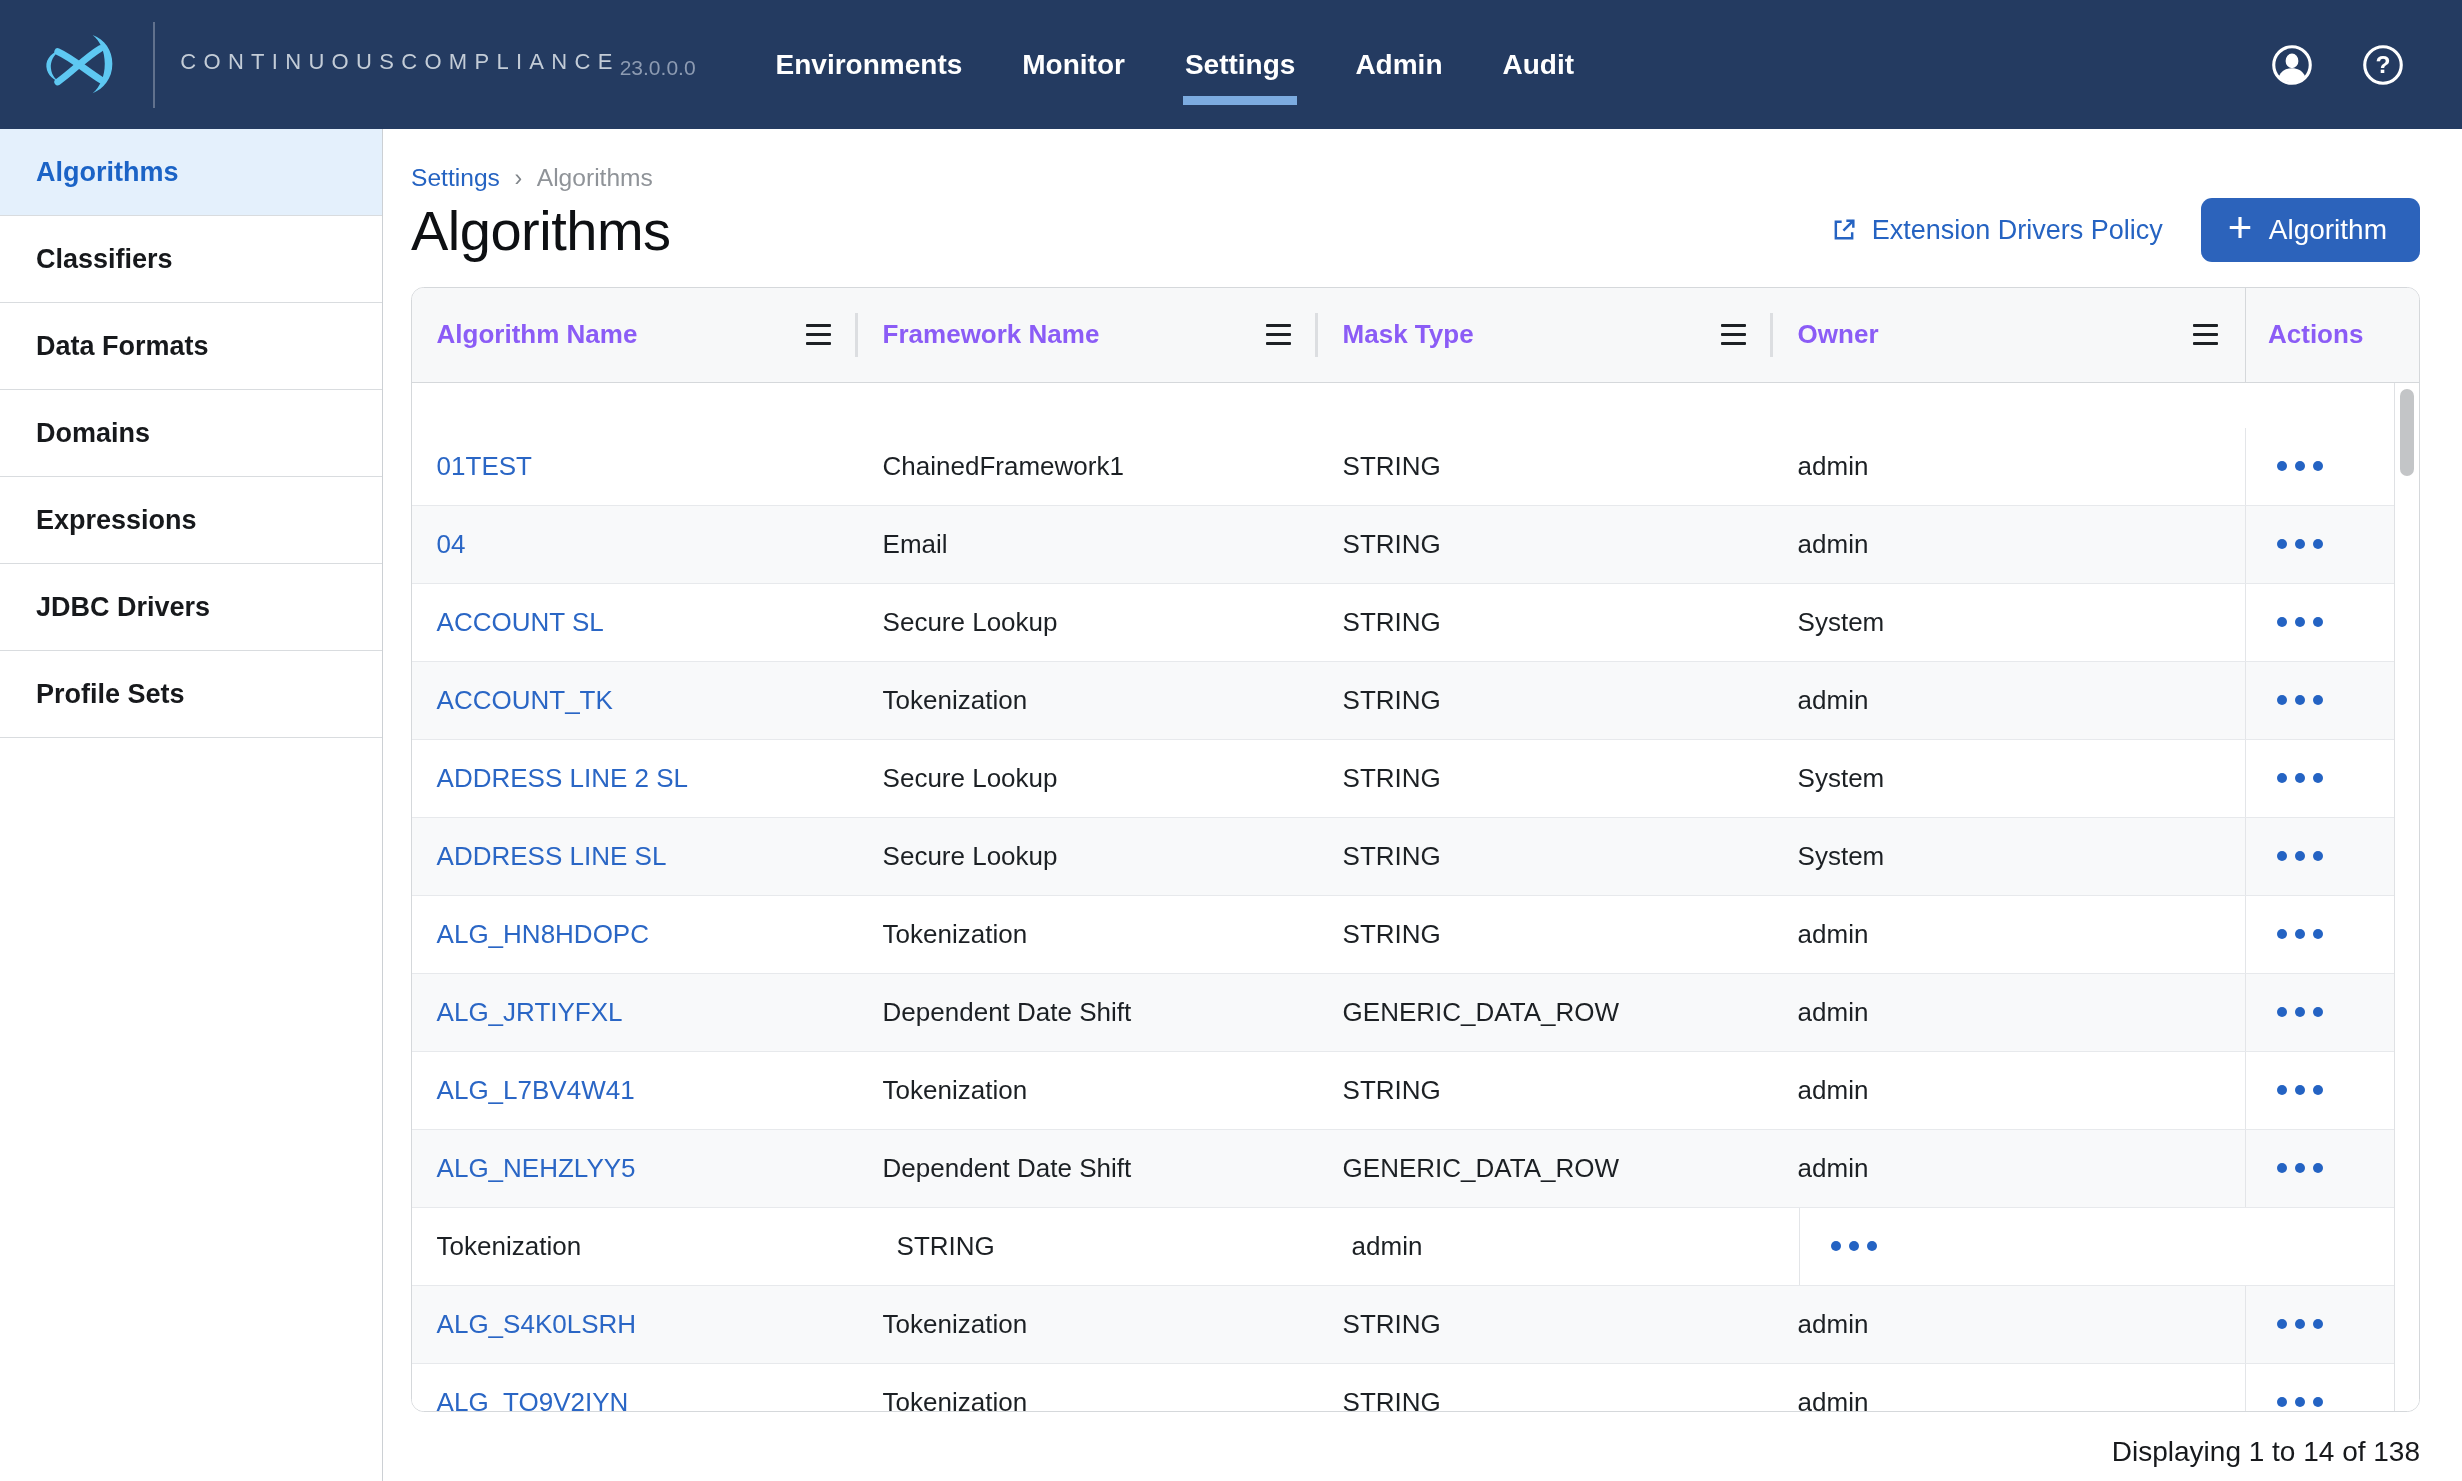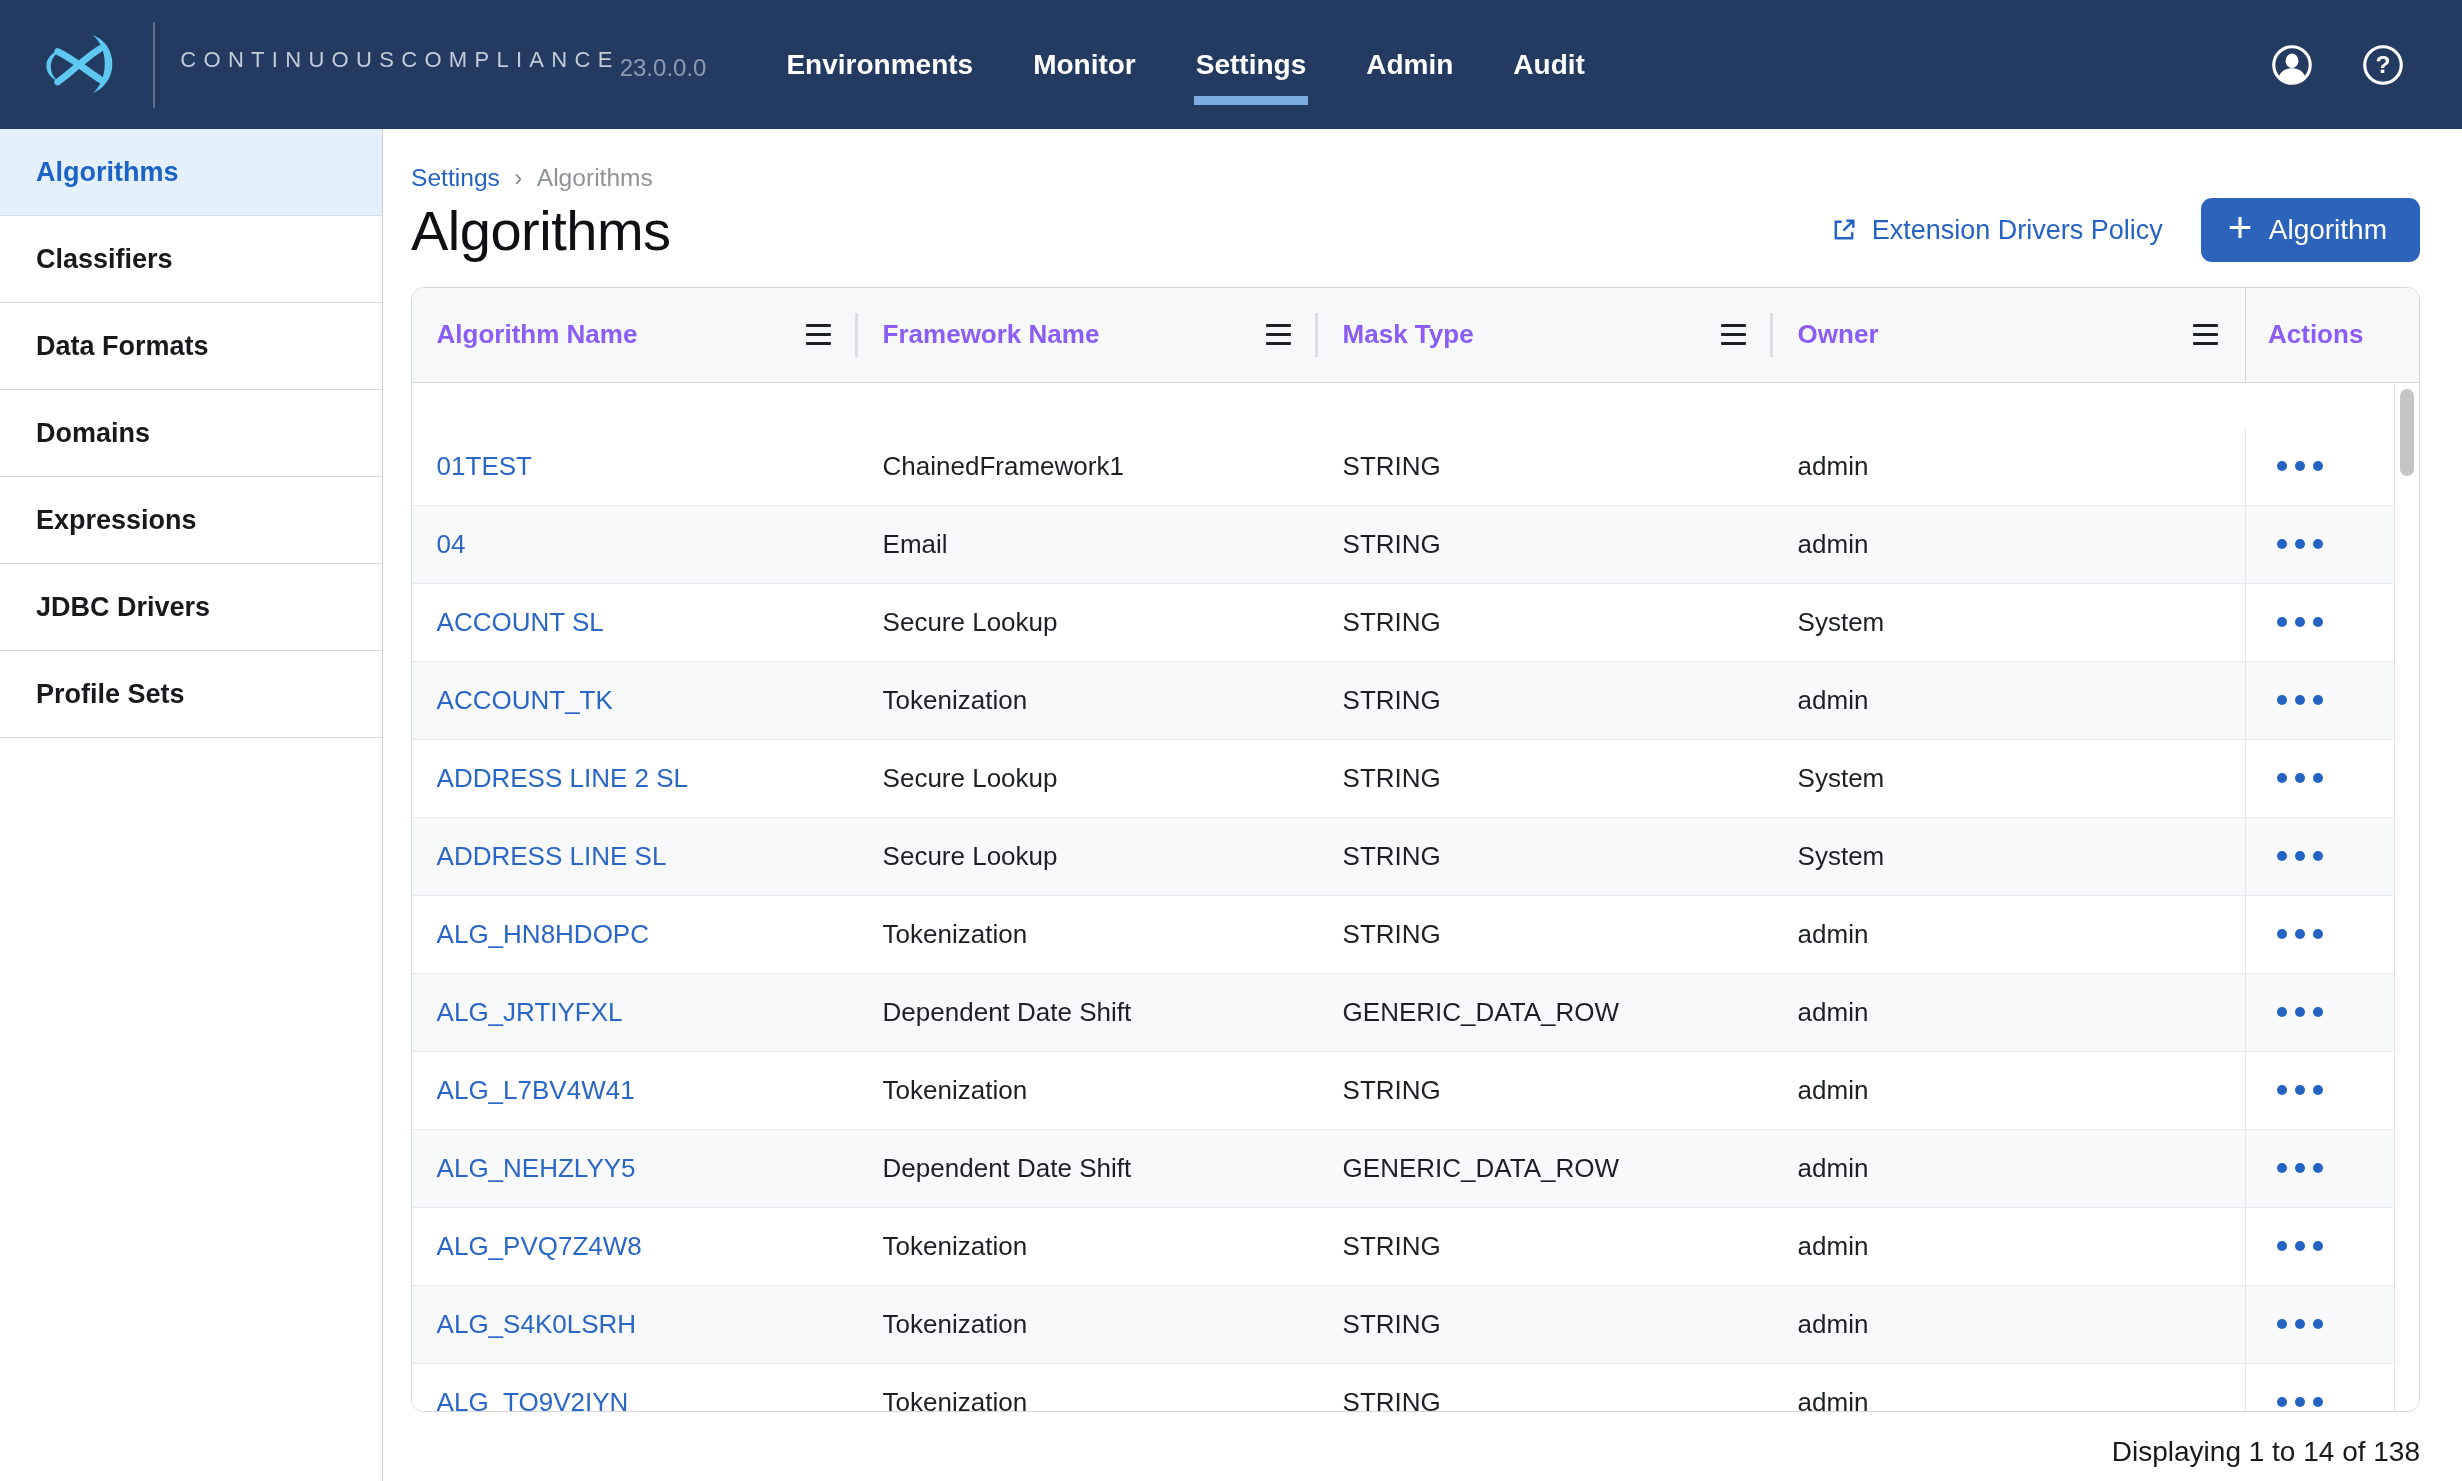--- a/index.html
+++ b/index.html
@@ -5,21 +5,21 @@
   * { margin:0; padding:0; box-sizing:border-box; }
   html,body { width:2462px; height:1481px; overflow:hidden; background:#ffffff;
               font-family:"Liberation Sans","DejaVu Sans",sans-serif; }
 
   
   .topbar { height:129px; background:#243b61; display:flex; align-items:center; padding:0 36px 0 35px; }
   .logo-mark { width:91px; height:73px; flex:none; }
   .logo-sep { width:1.8px; height:86px; background:rgba(255,255,255,.28); margin:0 25.5px 0 27px; flex:none; }
   .brand { display:flex; flex-direction:row; }
   .brand-line { font-size:22px; letter-spacing:7.3px; color:#c3ccd7; line-height:1.18; font-weight:400; white-space:nowrap; }
-  .brand-version { font-size:24px; color:#8d9bb2; text-align:center; margin-top:6.4px; }
+  .brand-version { font-size:21px; color:#8d9bb2; text-align:center; margin-top:6.4px; }
   .topnav { display:flex; gap:60px; margin-left:80px; align-items:center; }
   .topnav-item { position:relative; color:#ffffff; font-size:28px; font-weight:bold; cursor:pointer; white-space:nowrap; }
   .topnav-item.active::after { content:""; position:absolute; left:-1.8px; right:-1.8px; bottom:-24px; height:8.2px; background:#7cabe0; }
   .top-icons { margin-left:auto; display:flex; gap:49px; align-items:center; margin-right:22px; }
   .top-icon { width:42px; height:42px; cursor:pointer; }
 
   
   .shell { display:flex; height:1352px; }
   .sidebar { width:383px; flex:none; border-right:1.8px solid #ccd0d4; background:#fff; }
   .side-item { height:87px; display:flex; align-items:center; padding-left:36px;
@@ -424,23 +424,20 @@
               </div>
               <div class="td col-actions">
                 <button class="dots">
                   <i></i>
                   <i></i>
                   <i></i>
                 </button>
               </div>
             </div>
             <div class="tr">
-              <div class="td col-name">
-                <a class="cell-link">ALG_PVQ7Z4W8</a>
-              </div>
               <div class="td col-framework">
                 <span>Tokenization</span>
               </div>
               <div class="td col-mask">
                 <span>STRING</span>
               </div>
               <div class="td col-owner">
                 <span>admin</span>
               </div>
               <div class="td col-actions">

